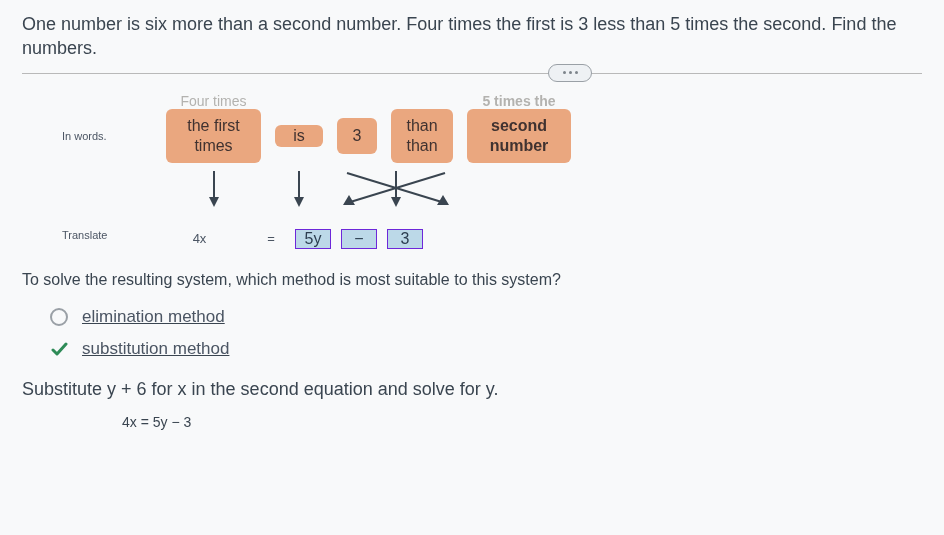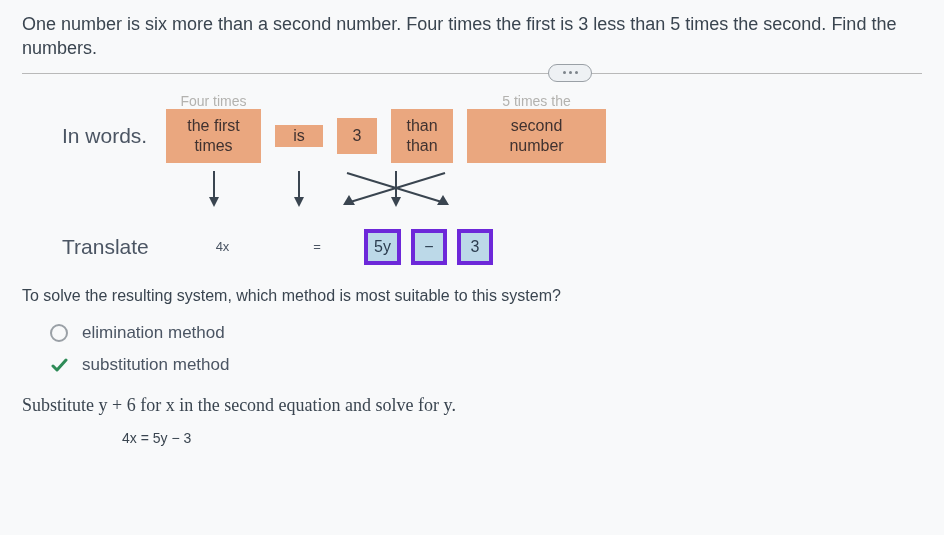--- a/index.html
+++ b/index.html
@@ -48,109 +48,109 @@
     }
     .row {
       display: flex;
       align-items: center;
       gap: 14px;
       margin-left: 40px;
       margin-bottom: 6px;
     }
     .label {
       width: 90px;
-      font-size: 21px;
+      font-size: 11px;
       color: #4b5563;
     }
     .chip {
       background: #eaa77f;
       color: #403230;
       display: flex;
       align-items: center;
       justify-content: center;
       text-align: center;
       font-size: 16px;
       line-height: 1.2;
       padding: 4px 20px;
       position: relative;
+      border-radius: 6px;
     }
     .chip .faded {
       position: absolute;
       top: -16px;
       left: 0; right: 0;
       text-align: center;
       font-size: 14px;
       color: #b3b2af;
       white-space: nowrap;
     }
     .w-first { width: 95px; height: 54px; }
     .w-is { width: 48px; height: 22px; }
     .w-3 { width: 40px; height: 36px; }
     .w-less { width: 62px; height: 54px; }
-    .w-second { width: 139px; height: 54px; }
+    .w-second { width: 104px; height: 54px; font-weight: bold; }
     .arrows {
       display: flex;
       gap: 14px;
       margin-left: 144px;
       margin-top: 2px;
       margin-bottom: 4px;
     }
     .arrow-col { display: flex; justify-content: center; align-items: center; font-size: 24px; color: #3a4550; }
     .ac1 { width: 95px; }
     .ac2 { width: 48px; }
     .translate-row {
       display: flex;
-      align-items: center;
-      gap: 23px;
+      gap: 0;
       margin-left: 40px;
       margin-top: 20px;
     }
     .tx { display: flex; justify-content: center; align-items: center; font-size: 13px; color: #4b5563; }
     .tx1 { width: 95px; }
     .tx2 { width: 48px; }
     .inputbox {
       background: #bcd9e8;
-      border: 4px solid #6d28d9;
+      border: 1px solid #6d28d9;
       min-width: 36px;
-      height: 36px;
+      height: 20px;
       display: flex;
       align-items: center;
       justify-content: center;
       font-size: 16px;
       color: #2c3e50;
       padding: 0 6px;
     }
     .eqgroup { display: flex; align-items: center; gap: 10px; }
     .question2 {
       font-size: 16px;
       color: #3a4550;
       margin: 22px 0 18px 0;
     }
-    .options { margin-left: 28px; margin-bottom: 20px; }
+    .options { margin-left: 28px; margin-bottom: 20px; text-decoration: underline; }
     .opt {
       display: flex;
       align-items: center;
       gap: 14px;
       margin-bottom: 12px;
       font-size: 17px;
       color: #4b5563;
     }
     .radio {
       width: 18px; height: 18px; border-radius: 50%;
       border: 2px solid #9aa0a6;
       display: flex; align-items: center; justify-content: center;
     }
     .check {
       width: 18px; height: 18px;
       color: #2e8b57;
       font-size: 18px;
       font-weight: bold;
       display: flex; align-items: center; justify-content: center;
     }
-    .sub-instr { font-size: 18px; color: #3a4550; margin-bottom: 14px; font-family: Liberation Serif, serif; }
+    .sub-instr { font-size: 18px; color: #3a4550; margin-bottom: 14px; }
     .eq-final { margin-left: 100px; font-size: 14px; color: #3a4550; }
   </style>
 </head>
 <body>
 
 <div class="question">One number is six more than a second number. Four times the first is 3 less than 5 times the second. Find the numbers.</div>
 
 <div class="sep-row">
   <hr class="hr">
   <div class="pill">

